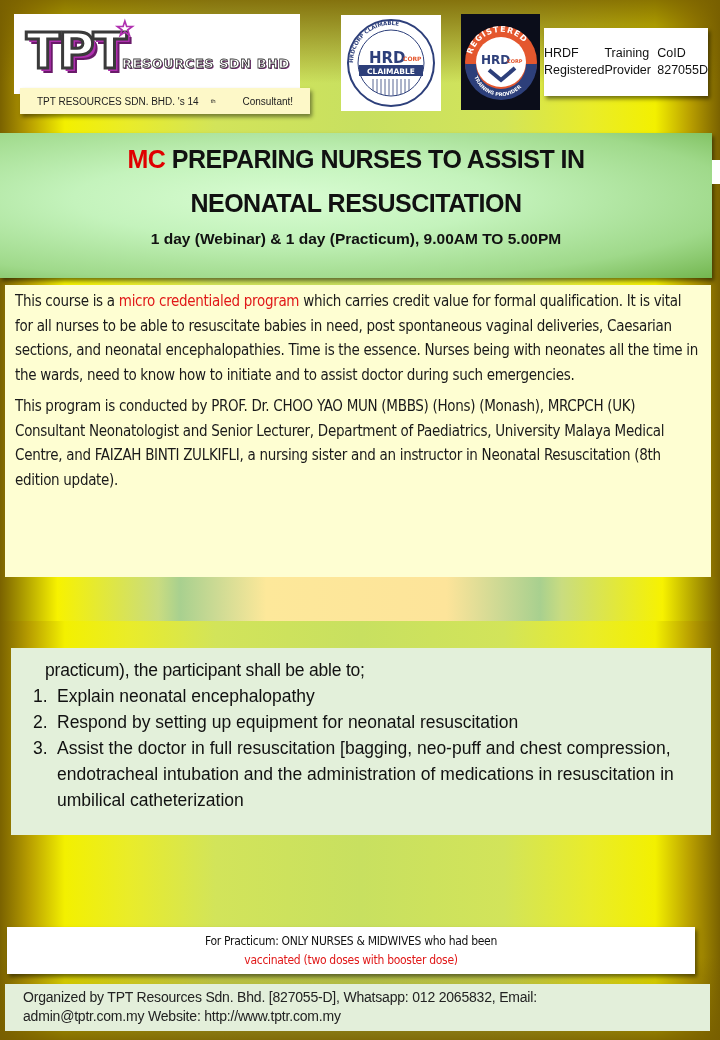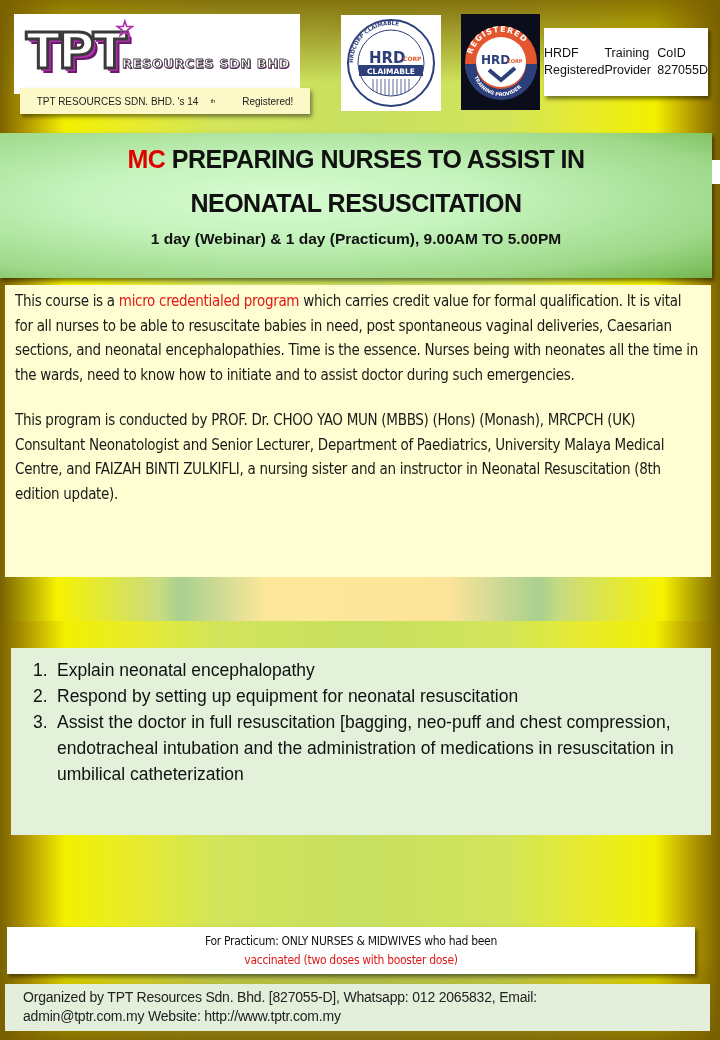--- a/index.html
+++ b/index.html
@@ -36,21 +36,21 @@
   .title-line { left: 0; width: 712px; text-align: center; font-family: Liberation Sans, sans-serif; font-weight: bold; color: #111; letter-spacing: -0.5px; }
   .t1 { top: 145px; font-size: 25px; }
   .t2 { top: 189px; font-size: 25px; }
   .t1 .mc { color: #e00000; }
   .t3 { top: 230px; font-size: 15.5px; font-family: "Liberation Sans", sans-serif; letter-spacing: 0; }
   .white-tab { left: 712px; top: 160px; width: 8px; height: 24px; background: #fff; }
 
   
   .desc-panel { left: 5px; top: 285px; width: 706px; height: 292px; background: #fefed2; padding: 4px 10px; }
   .desc-panel p { font-family: "DejaVu Sans Condensed", "DejaVu Sans", sans-serif; font-size: 15px; line-height: 24.5px; color: #1a1a1a; letter-spacing: -0.3px; }
-  .desc-panel p + p { margin-top: 21px; }
+  .desc-panel p + p { margin-top: 7px; }
   .red { color: #e01818; }
 
   
   .band { left: 0; top: 577px; width: 720px; height: 44px;
     background: linear-gradient(90deg, #7a6200 0%, #f7f200 8%, #c9dc80 22%, #a8d08f 25%, #fde89a 37%, #fde49a 62%, #a8d08f 75%, #c9dc80 78%, #f7f200 92%, #7a6200 100%); }
 
   
   .obj-panel { left: 11px; top: 648px; width: 700px; height: 187px; background: #e3f0da; padding: 9px 22px; color: #111; font-size: 17.5px; line-height: 26px; }
   .obj-intro { letter-spacing: -0.2px; }
   .obj-intro .indent { padding-left: 12px; display: block; }
@@ -68,21 +68,21 @@
 </style>
 </head>
 <body>
 
 <div class="abs logo-box"></div>
 <div class="abs tpt-mark">TPT</div>
 <div class="abs tpt-star">☆</div>
 <div class="abs tpt-sub">RESOURCES SDN BHD</div>
 
 <div class="abs anniv">
-  <span>TPT RESOURCES SDN. BHD. 's  14</span><sup>th</sup>&nbsp;<span>Registered!</span>
+  <span>TPT RESOURCES SDN. BHD. 's  14</span><sup>th</sup>&nbsp;<span>Consultant!</span>
 </div>
 
 <div class="abs badge-claim">
   <svg width="92" height="92" viewBox="0 0 92 92">
     <circle cx="46" cy="46" r="43" fill="#fff" stroke="#2d3f7a" stroke-width="2"></circle>
     <circle cx="46" cy="46" r="33" fill="#fff" stroke="#2d3f7a" stroke-width="1"></circle>
     <defs>
         <path id="ringpath" d="M46,46 m-38,0 a38,38 0 1,1 76,0 a38,38 0 1,1 -76,0"></path>
       </defs>
     <text font-family="DejaVu Sans, sans-serif" font-size="5.5" fill="#2d3f7a" font-weight="bold">
@@ -142,20 +142,21 @@
 
 <div class="abs desc-panel">
   <p><span>This course is a </span><span class="red">micro credentialed program</span><span> which carries credit value for formal qualification. It is vital for all nurses to be able to resuscitate babies in need, post spontaneous vaginal deliveries, Caesarian sections, and neonatal encephalopathies.  Time is the essence.  Nurses being with neonates all the time in the wards, need to know how to initiate and to assist doctor during such emergencies.</span></p>
   <p>This program is conducted by PROF. Dr. CHOO YAO MUN (MBBS) (Hons) (Monash), MRCPCH (UK) Consultant Neonatologist and Senior Lecturer, Department of Paediatrics, University Malaya Medical Centre, and FAIZAH BINTI ZULKIFLI, a nursing sister and an instructor in Neonatal Resuscitation (8th edition update).</p>
 </div>
 
 <div class="abs band"></div>
 
 <div class="abs obj-panel">
   <div class="obj-intro">
+    <span class="indent">practicum),  the participant shall be able to;</span>
   </div>
   <div class="obj-item">
     <span class="num">1.</span>
     <span class="txt">Explain  neonatal encephalopathy</span>
   </div>
   <div class="obj-item">
     <span class="num">2.</span>
     <span class="txt">Respond by setting up equipment  for neonatal resuscitation</span>
   </div>
   <div class="obj-item">

